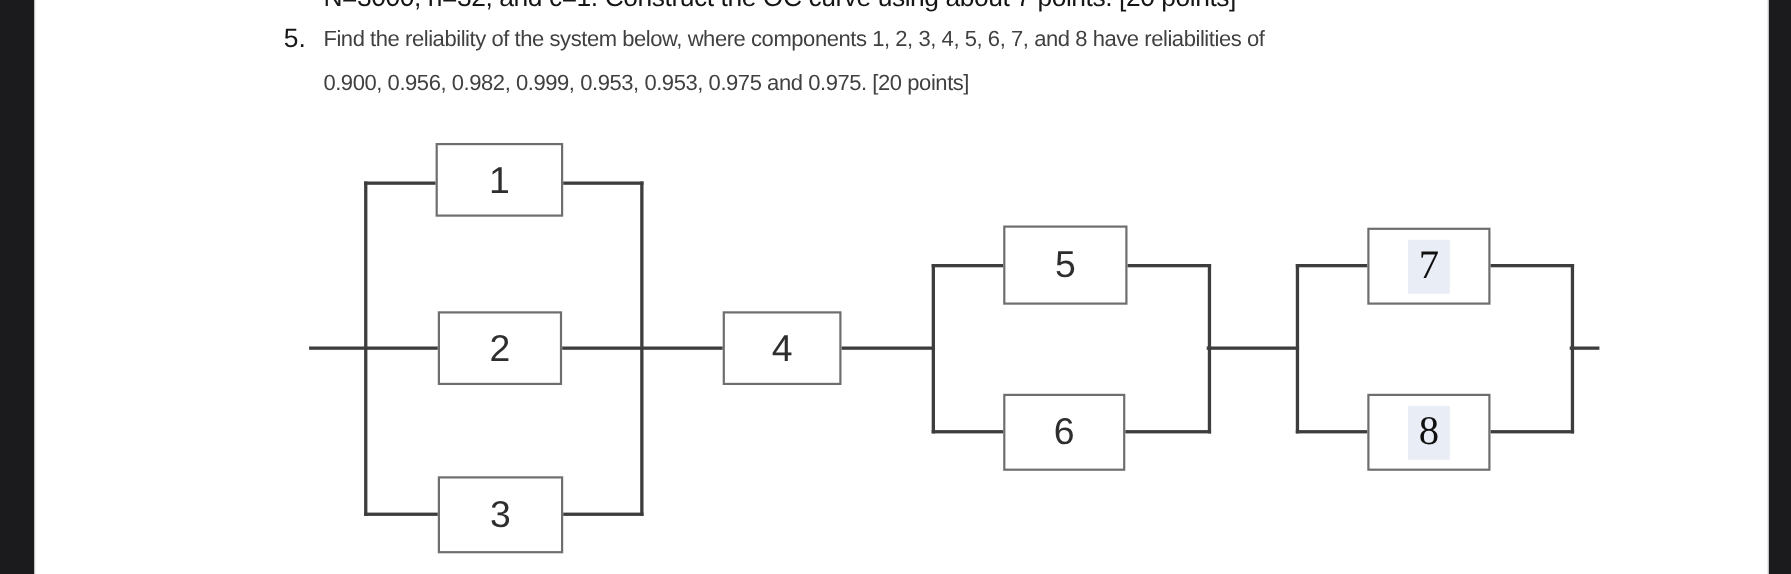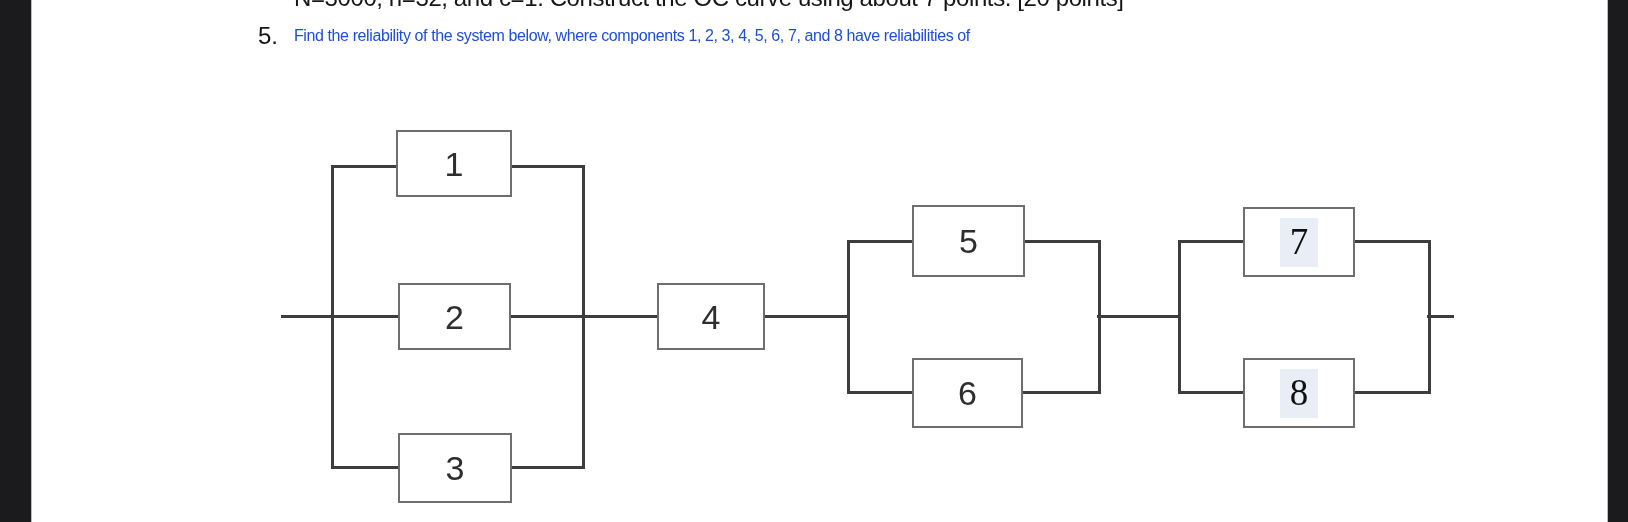--- a/index.html
+++ b/index.html
@@ -43,24 +43,24 @@
     left: 226px;
     top: 16px;
     font-size: 24px;
     line-height: 40px;
     color: #161616;
   }
   .q-text {
     position: absolute;
     left: 262px;
     top: 16px;
-    font-size: 16px;
+    font-size: 20px;
     line-height: 40px;
     letter-spacing: -0.4px;
-    color: #1d4ed8;
+    color: #404040;
     white-space: nowrap;
   }
   
   .wire {
     position: absolute;
     background: #3d3d3d;
     z-index: 1;
   }
   .comp-box {
     position: absolute;
@@ -89,20 +89,21 @@
 <body>
 
 <div class="stage">
   <div class="paper">
 
     <div class="clipped-line">N=3000, n=32, and c=1. Construct the OC curve using about 7 points. [20 points]</div>
 
     <div class="q-number">5.</div>
     <div class="q-text">
       <div>Find the reliability of the system below, where components 1, 2, 3, 4, 5, 6, 7, and 8 have reliabilities of</div>
+      <div>0.900, 0.956, 0.982, 0.999, 0.953, 0.953, 0.975 and 0.975. [20 points]</div>
     </div>
 
     <div class="wire" style="left:249px; top:315px; width:118px; height:3px;"></div>
     <div class="wire" style="left:479px; top:315px; width:149px; height:3px;"></div>
     <div class="wire" style="left:732px; top:315px; width:86px; height:3px;"></div>
     <div class="wire" style="left:1065px; top:315px; width:84px; height:3px;"></div>
     <div class="wire" style="left:1395px; top:315px; width:27px; height:3px;"></div>
 
     <div class="wire" style="left:299px; top:165px; width:3px; height:304px;"></div>
     <div class="wire" style="left:550px; top:165px; width:3px; height:304px;"></div>

